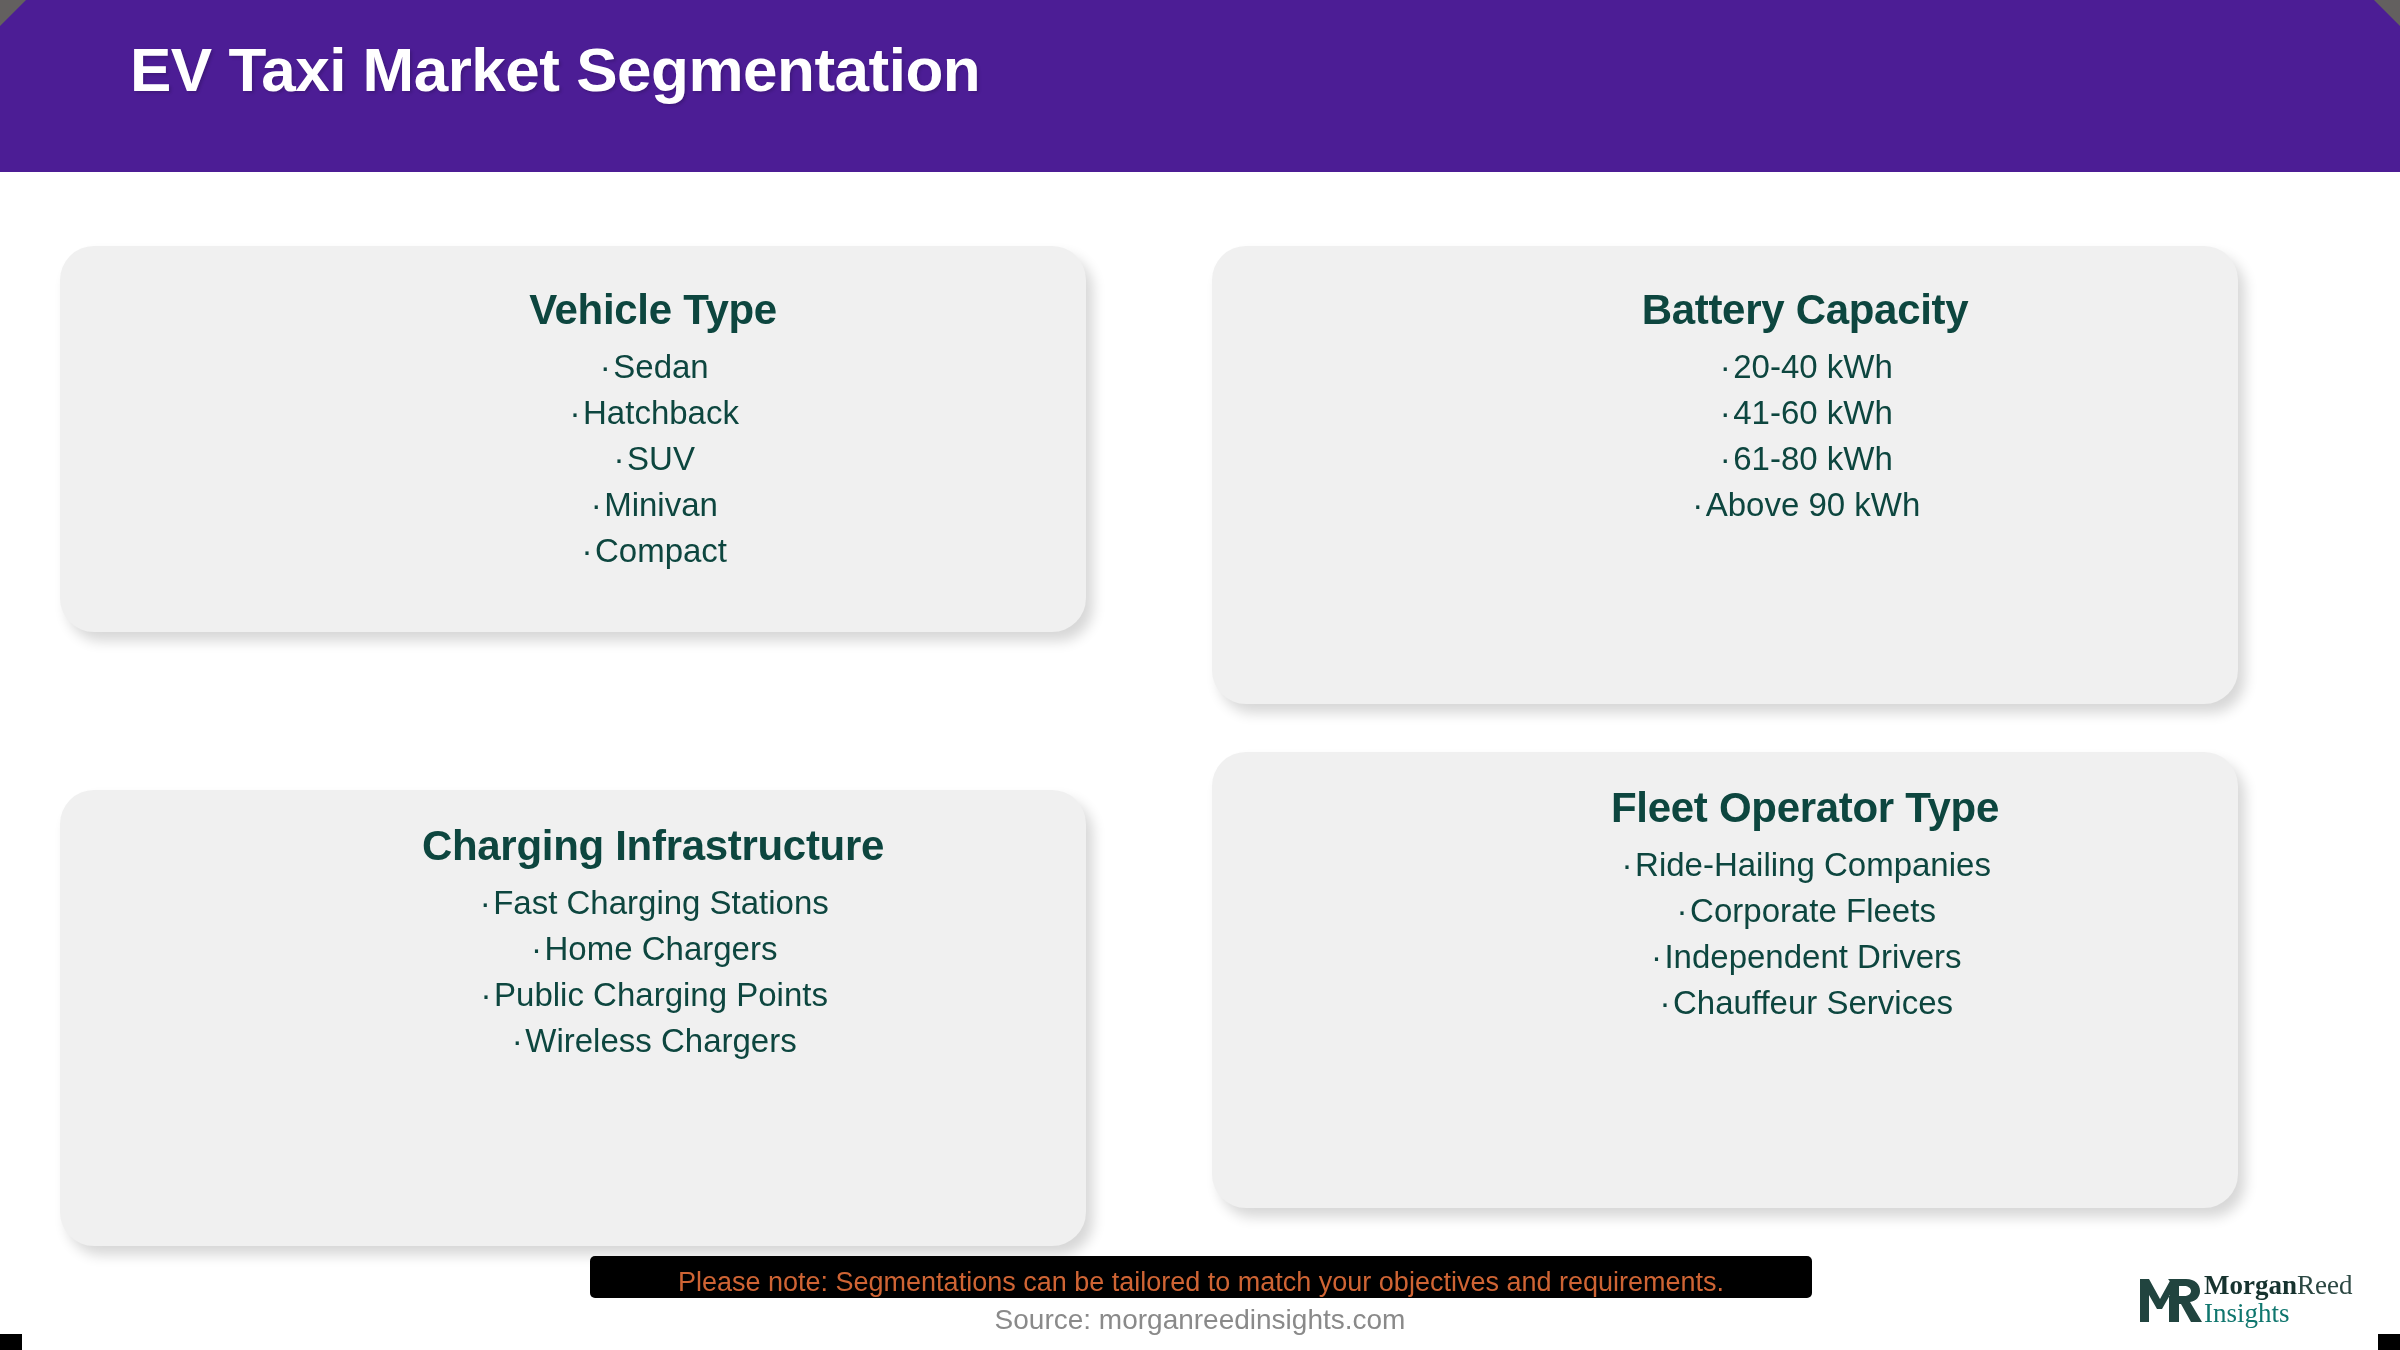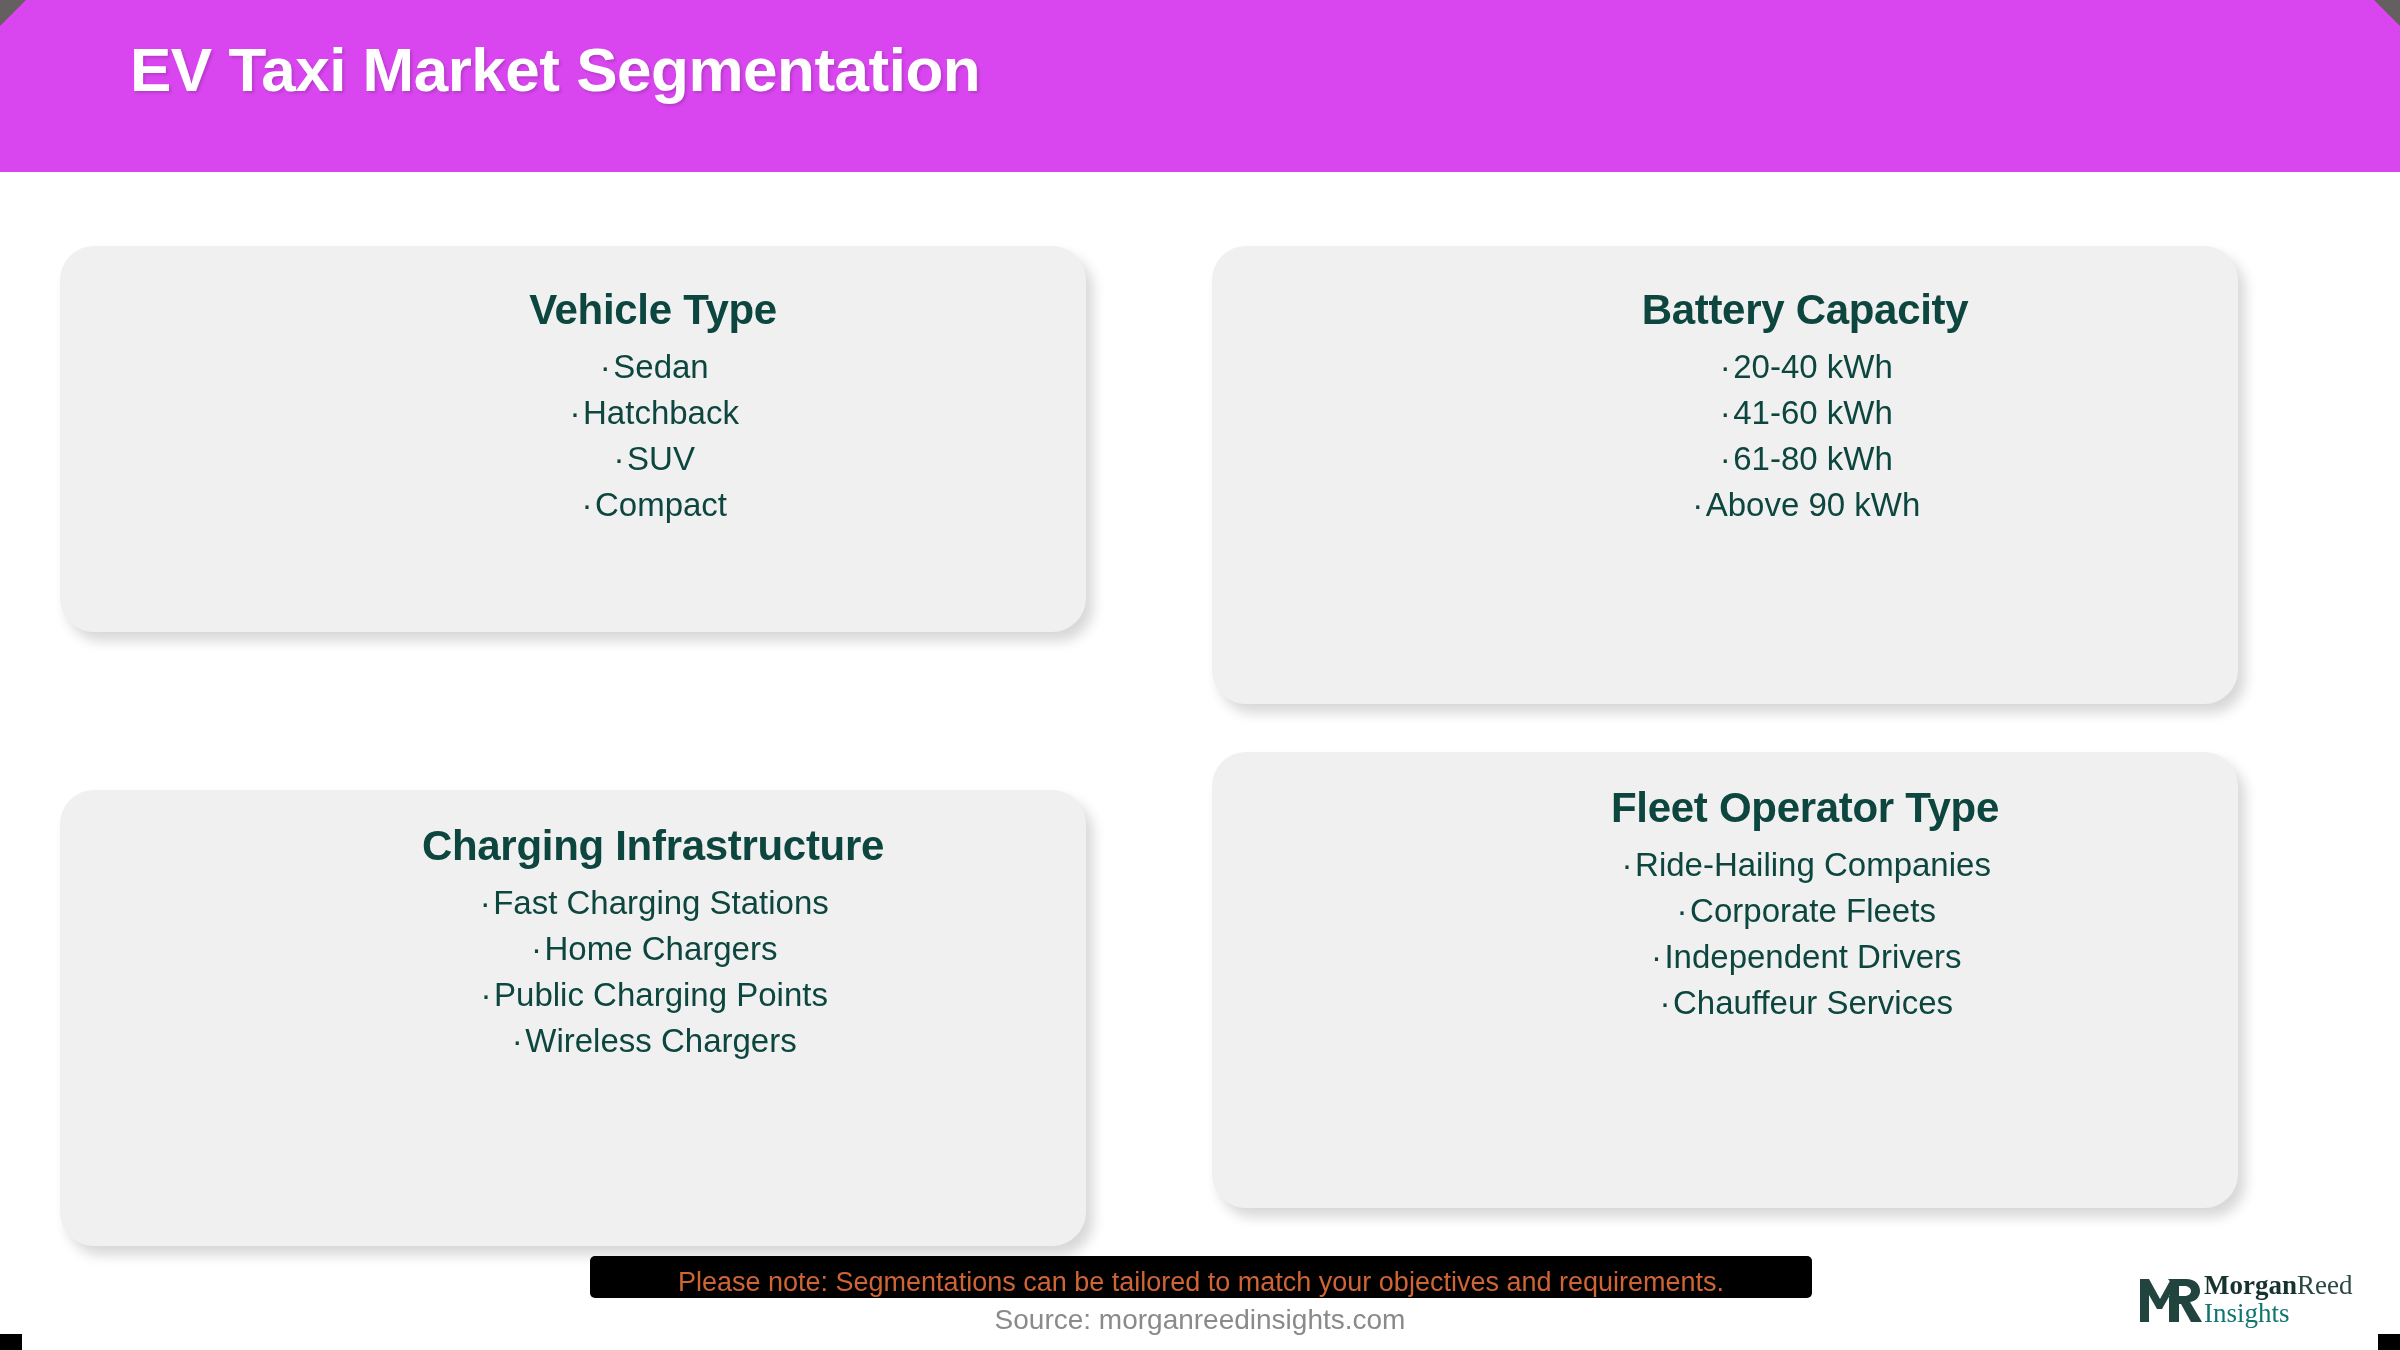--- a/index.html
+++ b/index.html
@@ -16,21 +16,21 @@
     -webkit-font-smoothing: antialiased;
   }
 
   
   .header-band {
     position: absolute;
     left: 0;
     top: 0;
     width: 2400px;
     height: 172px;
-    background: #d946ef;
+    background: #4c1d95;
   }
   .header-title {
     position: absolute;
     left: 130px;
     top: 34px;
     font-size: 62px;
     font-weight: bold;
     color: #ffffff;
     letter-spacing: -0.5px;
     white-space: nowrap;
@@ -186,20 +186,21 @@
 
 <div class="cards-area">
 
   <div class="card card-c0">
     <div class="card-inner">
       <div class="card-title">Vehicle Type</div>
       <ul class="card-list">
         <li><span class="bullet-dot">·</span><span>Sedan</span></li>
         <li><span class="bullet-dot">·</span><span>Hatchback</span></li>
         <li><span class="bullet-dot">·</span><span>SUV</span></li>
+        <li><span class="bullet-dot">·</span><span>Minivan</span></li>
         <li><span class="bullet-dot">·</span><span>Compact</span></li>
       </ul>
     </div>
   </div>
 
   <div class="card card-c1">
     <div class="card-inner">
       <div class="card-title">Battery Capacity</div>
       <ul class="card-list">
         <li><span class="bullet-dot">·</span><span>20-40 kWh</span></li>

